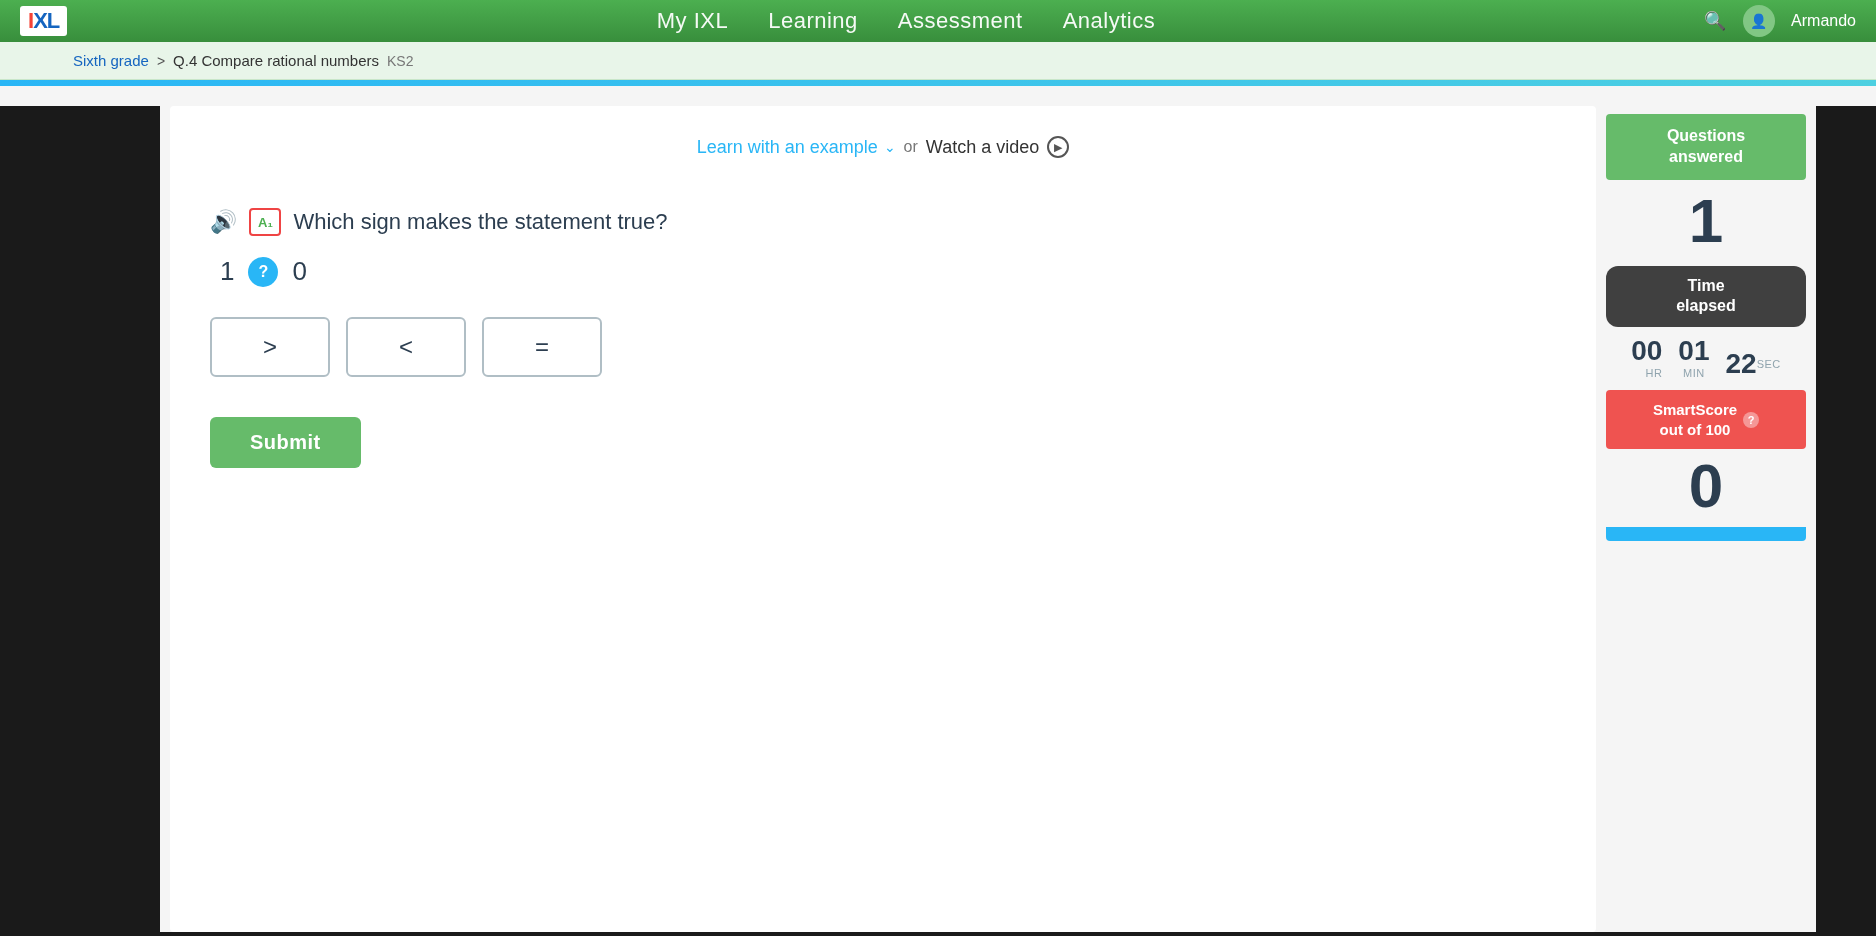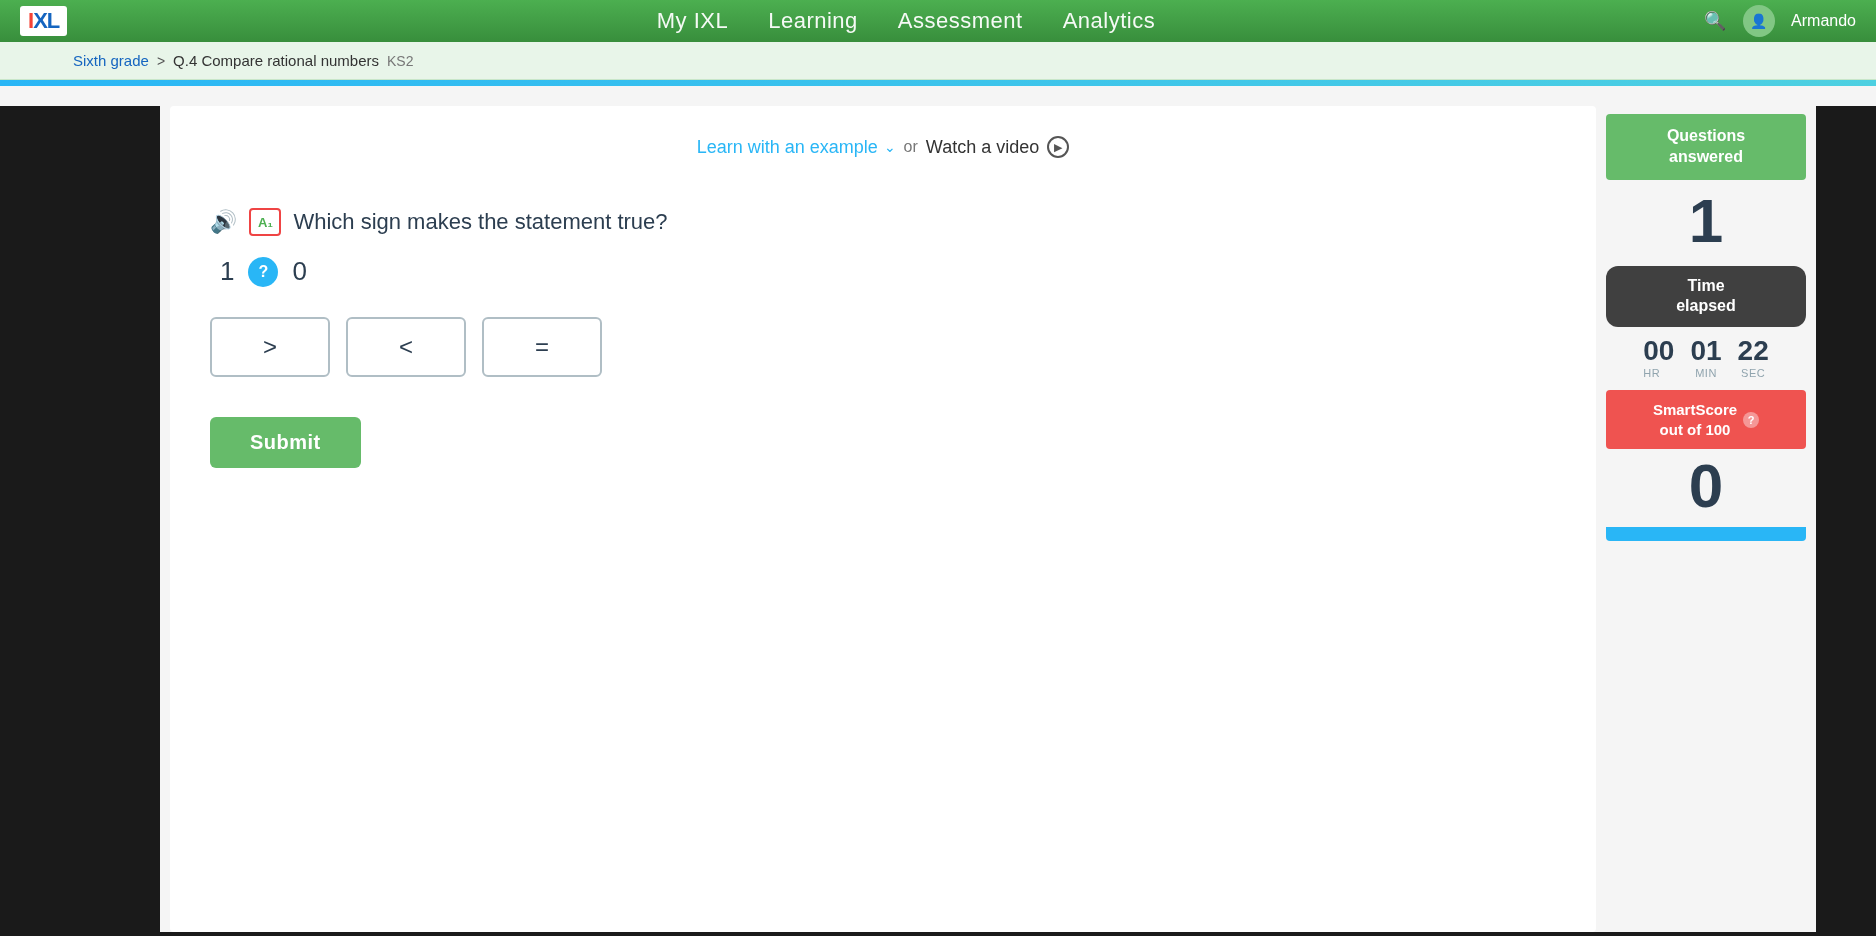--- a/index.html
+++ b/index.html
@@ -463,31 +463,31 @@
   <div class="right-sidebar">
     <div class="questions-answered-card">
       <span>Questions<br>answered</span>
     </div>
     <div class="questions-count">1</div>
 
     <div class="time-elapsed-card">
       <span>Time<br>elapsed</span>
     </div>
     <div class="time-display">
-      <div style="display:flex;flex-direction:column;align-items:flex-start;">
+      <div style="display:flex;flex-direction:column;align-items:flex-end;">
         <span class="time-value">00</span>
         <span class="time-label">HR</span>
       </div>
       <span class="time-separator"></span>
       <div style="display:flex;flex-direction:column;align-items:center;">
         <span class="time-value">01</span>
         <span class="time-label">MIN</span>
       </div>
       <span class="time-separator"></span>
-      <div style="display:flex;flex-direction:column;align-items:center;">
+      <div style="display:flex;flex-direction:row;align-items:center;">
         <span class="time-value">22</span>
         <span class="time-label">SEC</span>
       </div>
     </div>
 
     <div class="smartscore-card">
       <span>SmartScore<br>out of 100</span>
       <span class="smartscore-info">?</span>
     </div>
     <div class="smartscore-value">0</div>

